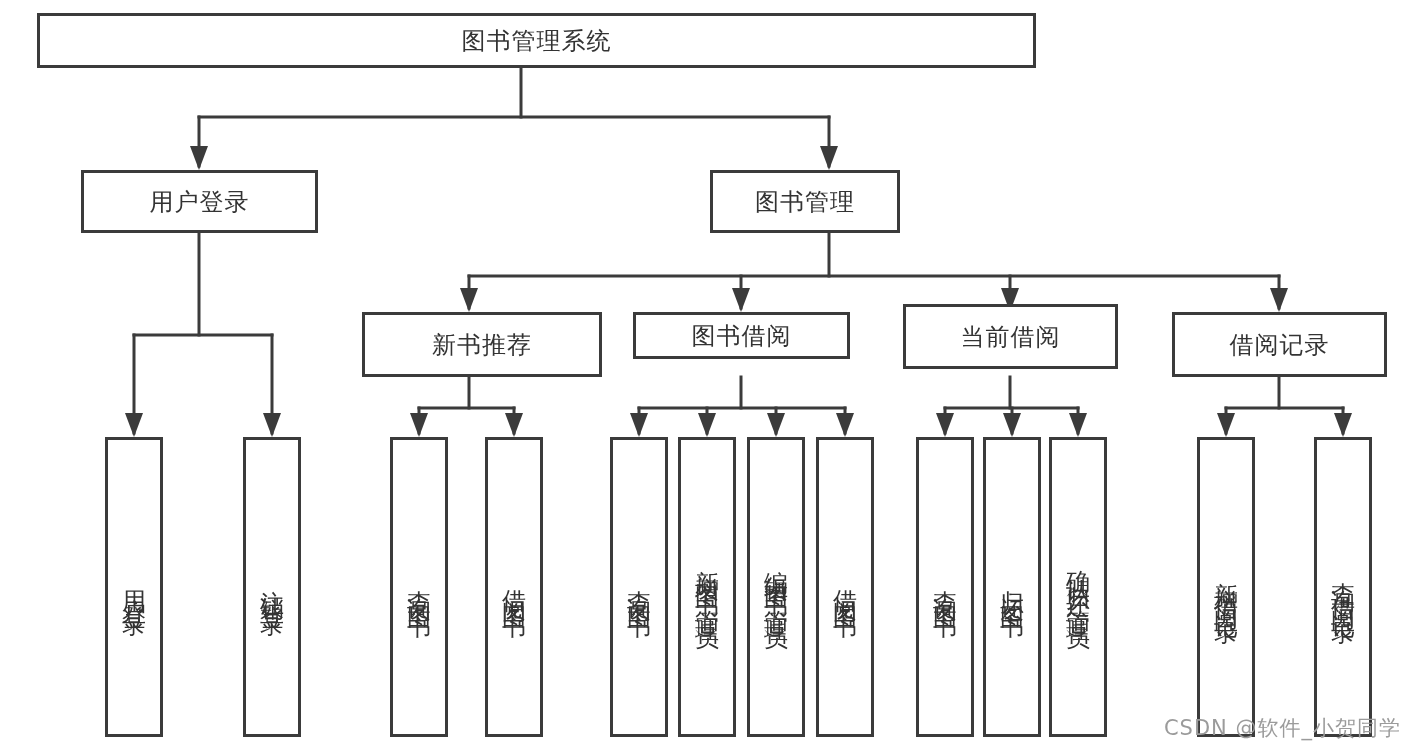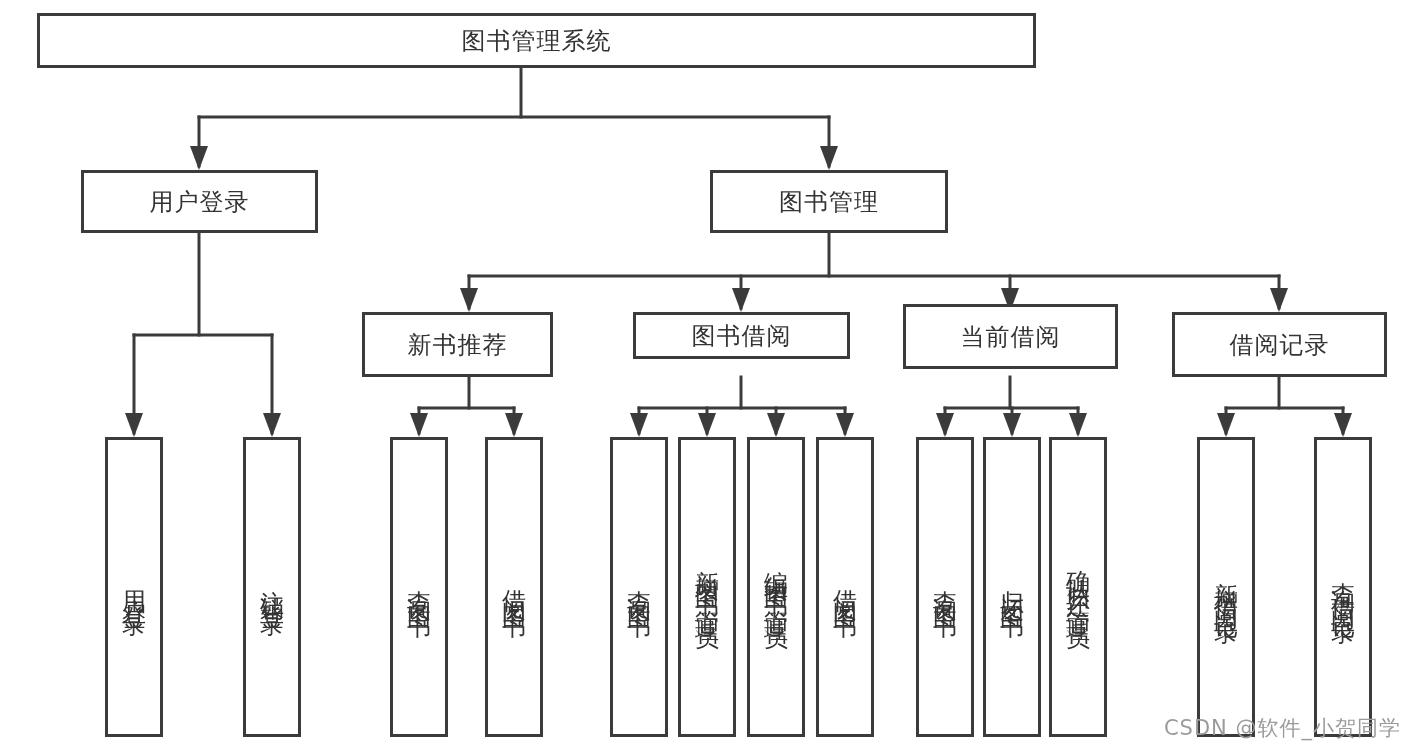--- a/index.html
+++ b/index.html
@@ -90,23 +90,23 @@
       <polygon points="1003,413 1021,413 1012,437"></polygon>
       <polygon points="1069,413 1087,413 1078,437"></polygon>
       <polygon points="1217,413 1235,413 1226,437"></polygon>
       <polygon points="1334,413 1352,413 1343,437"></polygon>
     </g>
   </svg>
 
   <div class="box hbox" style="left:22px;top:13px;width:999px;height:55px;margin-left:15px;">图书管理系统</div>
 
   <div class="box hbox" style="left:81px;top:170px;width:237px;height:63px;">用户登录</div>
-  <div class="box hbox" style="left:710px;top:170px;width:238px;height:63px;">图书管理</div>
+  <div class="box hbox" style="left:710px;top:170px;width:190px;height:63px;">图书管理</div>
 
-  <div class="box hbox" style="left:362px;top:312px;width:191px;height:65px;">新书推荐</div>
+  <div class="box hbox" style="left:362px;top:312px;width:240px;height:65px;">新书推荐</div>
   <div class="box hbox" style="left:633px;top:312px;width:217px;height:47px;">图书借阅</div>
   <div class="box hbox" style="left:903px;top:304px;width:215px;height:65px;">当前借阅</div>
   <div class="box hbox" style="left:1172px;top:312px;width:215px;height:65px;">借阅记录</div>
 
   <div class="box vbox" style="left:105px;top:437px;width:58px;height:300px;">用户登录</div>
   <div class="box vbox" style="left:243px;top:437px;width:58px;height:300px;">注销登录</div>
 
   <div class="box vbox" style="left:390px;top:437px;width:58px;height:300px;">查询图书</div>
   <div class="box vbox" style="left:485px;top:437px;width:58px;height:300px;">借阅图书</div>
 

